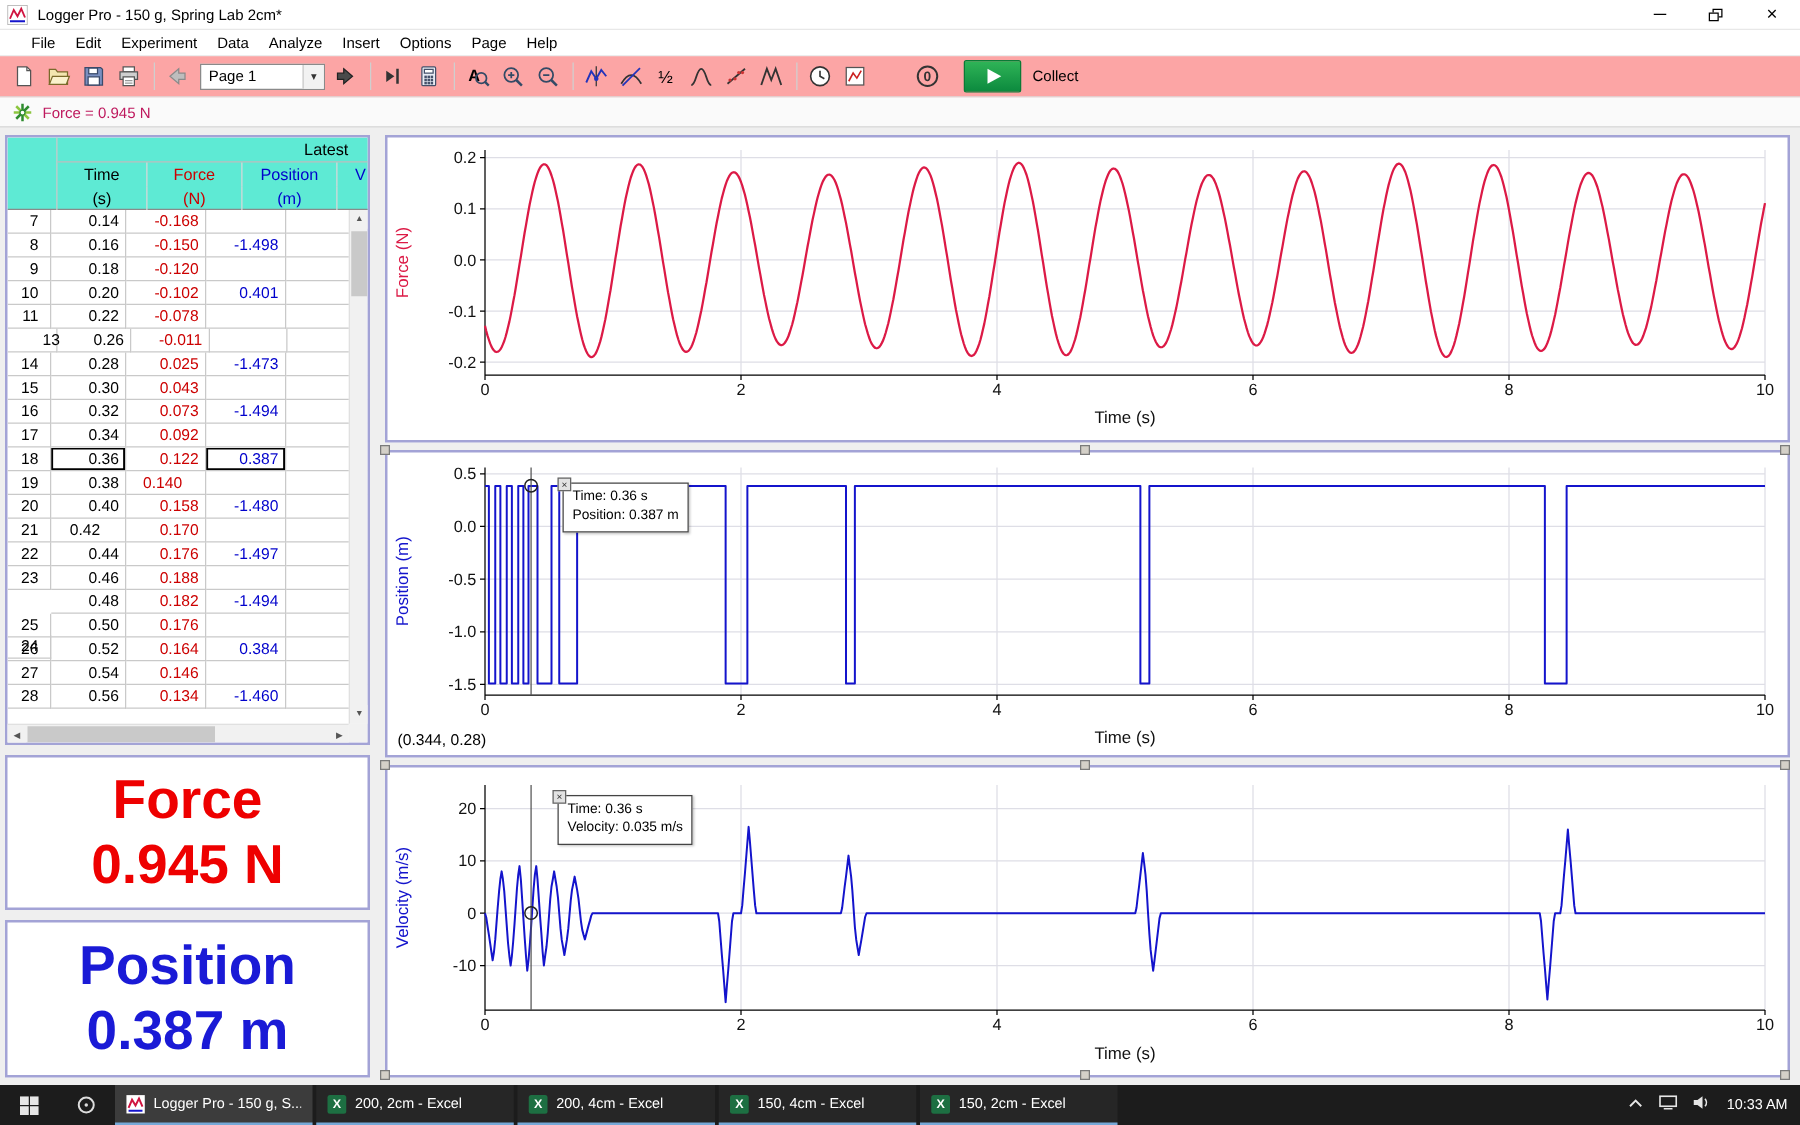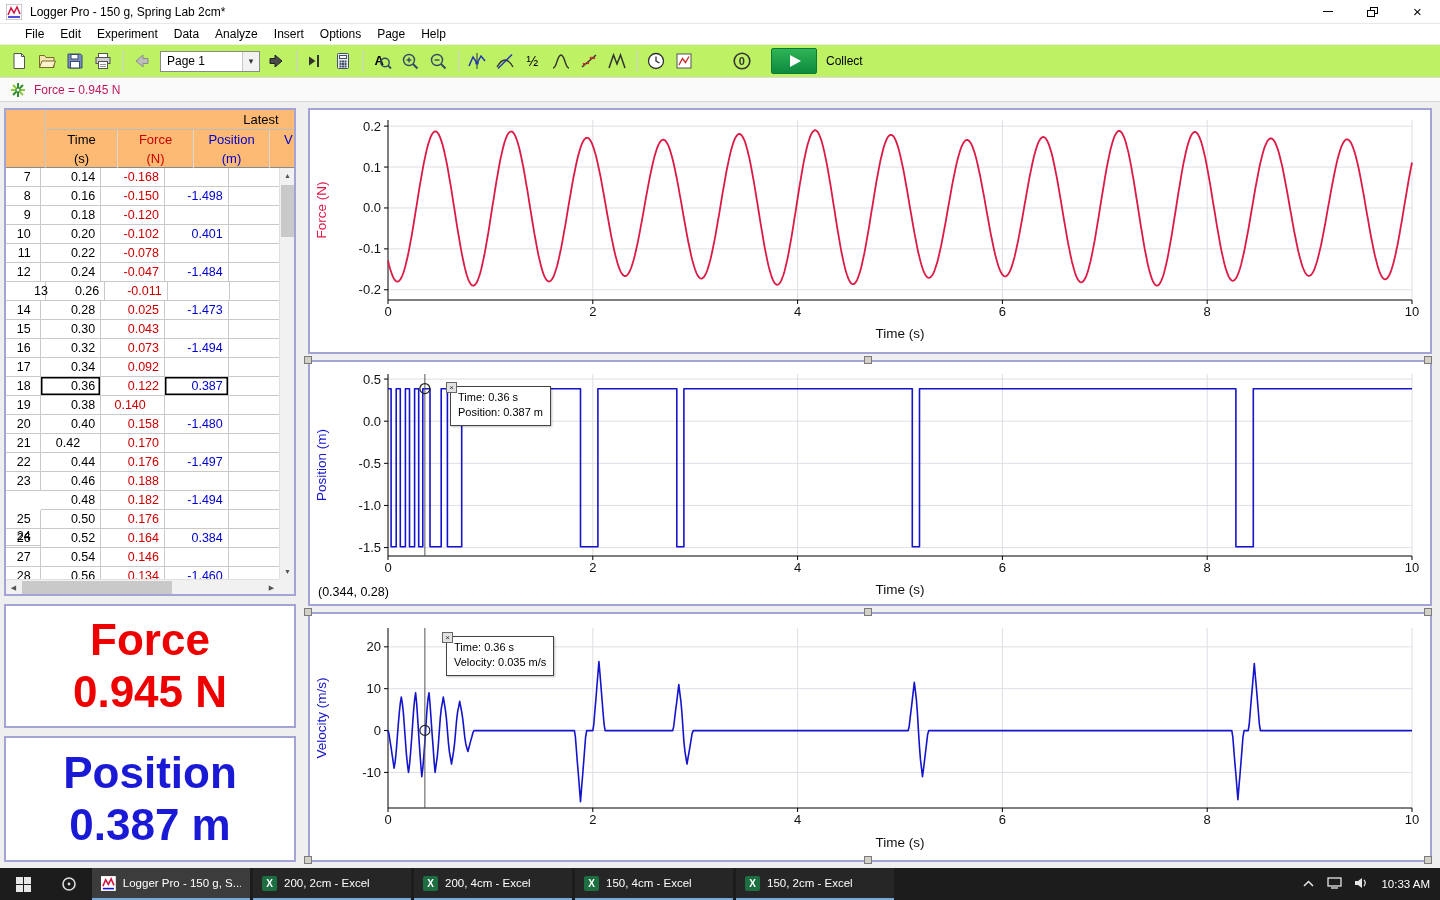--- a/index.html
+++ b/index.html
@@ -19,21 +19,21 @@
   .glyph-restore::before{content:"";position:absolute;left:3px;top:0;width:6px;height:5px;border:1px solid #000;}
   .glyph-restore::after{content:"";position:absolute;left:0;top:3px;width:6px;height:5px;border:1px solid #000;background:#fff;}
   .glyph-close{font-size:15px;line-height:15px;color:#000;}
 
   
   .menubar{position:absolute;left:0;top:24px;width:100%;height:20px;background:#fff;
     display:flex;align-items:center;font-size:12px;box-sizing:border-box;padding-left:17px;}
   .mitem{padding:2px 8px;color:#000;}
 
   
-  .toolbar{position:absolute;left:0;top:44px;width:100%;height:34px;background:#bef264;
+  .toolbar{position:absolute;left:0;top:44px;width:100%;height:34px;background:#fca5a5;
     border-top:1px solid #ececec;border-bottom:1px solid #dcdcdc;box-sizing:border-box;
     display:flex;align-items:center;padding-left:6px;}
   .tbtn{width:26px;height:26px;margin-right:2px;display:flex;align-items:center;justify-content:center;}
   .tsep{width:1px;height:22px;background:#cfcfcf;margin:0 5px;}
   .pagesel{width:100px;height:21px;border:1px solid #8a8a8a;background:#fff;margin:0 3px;
     display:flex;align-items:center;font-size:12px;padding-left:6px;box-sizing:border-box;}
   .pagesel .dd{margin-left:auto;width:16px;height:100%;display:flex;align-items:center;justify-content:center;
     border-left:1px solid #c9c9c9;background:#f2f2f2;font-size:9px;color:#333;}
   .collectwrap{display:flex;align-items:center;margin-left:14px;}
   .collectbtn{width:44px;height:24px;border:1px solid #0a7a36;border-radius:2px;
@@ -44,21 +44,21 @@
   
   .sensorbar{position:absolute;left:0;top:78px;width:100%;height:24px;background:#fafafa;
     border-bottom:1px solid #d4d4d4;box-sizing:border-box;display:flex;align-items:center;font-size:12px;color:#be185d;}
   .sensor-ic{margin:0 8px 0 10px;display:flex;}
 
   
   .panel{position:absolute;background:#fff;border:2px solid #a3a3d6;box-sizing:border-box;overflow:hidden;}
 
   
   #table-panel{left:4px;top:108px;width:292px;height:488px;}
-  #table-head{position:absolute;left:0;top:0;width:470px;height:58px;background:#fdba74;border-bottom:1px solid #8a8a8a;box-sizing:border-box;}
+  #table-head{position:absolute;left:0;top:0;width:470px;height:58px;background:#5eead4;border-bottom:1px solid #8a8a8a;box-sizing:border-box;}
   #table-head .corner{position:absolute;left:0;top:0;width:40px;height:58px;border-right:1px solid #c9c9c9;box-sizing:border-box;}
   #table-head .latest{position:absolute;left:40px;top:0;width:430px;height:20px;line-height:20px;
     text-align:center;font-size:13px;border-bottom:1px solid #bdbdbd;box-sizing:border-box;}
   .hcell{position:absolute;height:19px;line-height:19px;text-align:center;font-size:13px;box-sizing:border-box;border-right:1px solid #d8d8d8;}
   #table-rows{position:absolute;left:0;top:58px;width:288px;height:411px;overflow:hidden;}
   .trow{display:flex;height:19px;}
   .tcell{height:19px;line-height:18px;font-size:12.5px;box-sizing:border-box;
     border-right:1px solid #c9c9c9;border-bottom:1px solid #c9c9c9;text-align:right;padding-right:5px;}
   .c0{padding-right:9px;color:#000;}
   .c1{color:#000;}
@@ -367,27 +367,20 @@
           <div class="tcell c1" style="width: 72px;">0.20</div>
           <div class="tcell c2" style="width: 76px;">-0.102</div>
           <div class="tcell c3" style="width: 76px;">0.401</div>
           <div class="tcell c4" style="width: 78px;"></div>
         </div>
         <div class="trow">
           <div class="tcell c0" style="width: 40px;">11</div>
           <div class="tcell c1" style="width: 72px;">0.22</div>
           <div class="tcell c2" style="width: 76px;">-0.078</div>
           <div class="tcell c3" style="width: 76px;"></div>
-          <div class="tcell c4" style="width: 78px;"></div>
-        </div>
-        <div class="trow">
-          <div class="tcell c0" style="width: 40px;">12</div>
-          <div class="tcell c1" style="width: 72px;">0.24</div>
-          <div class="tcell c2" style="width: 76px;">-0.047</div>
-          <div class="tcell c3" style="width: 76px;">-1.484</div>
           <div class="tcell c4" style="width: 78px;"></div>
         </div>
         <div class="trow">
           <div class="tcell c0" style="width: 40px; padding-left: 28px;">13</div>
           <div class="tcell c1" style="width: 72px;">0.26</div>
           <div class="tcell c2" style="width: 76px;">-0.011</div>
           <div class="tcell c3" style="width: 76px;"></div>
           <div class="tcell c4" style="width: 78px;"></div>
         </div>
         <div class="trow">

